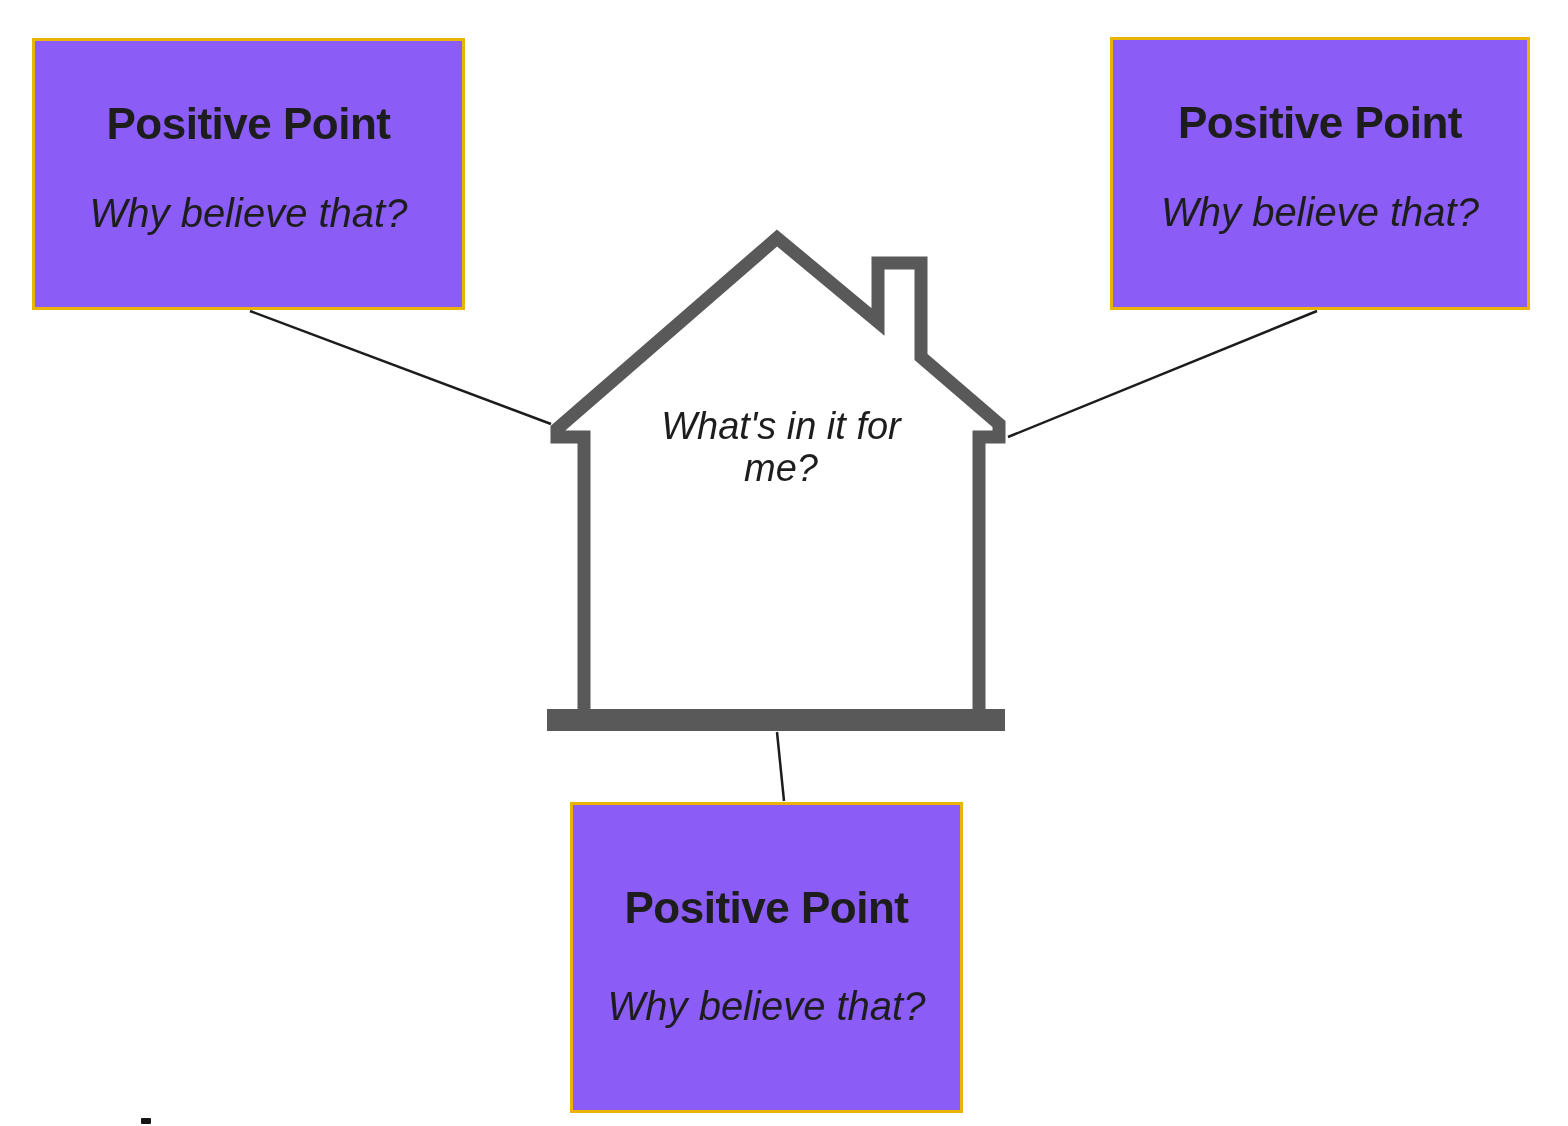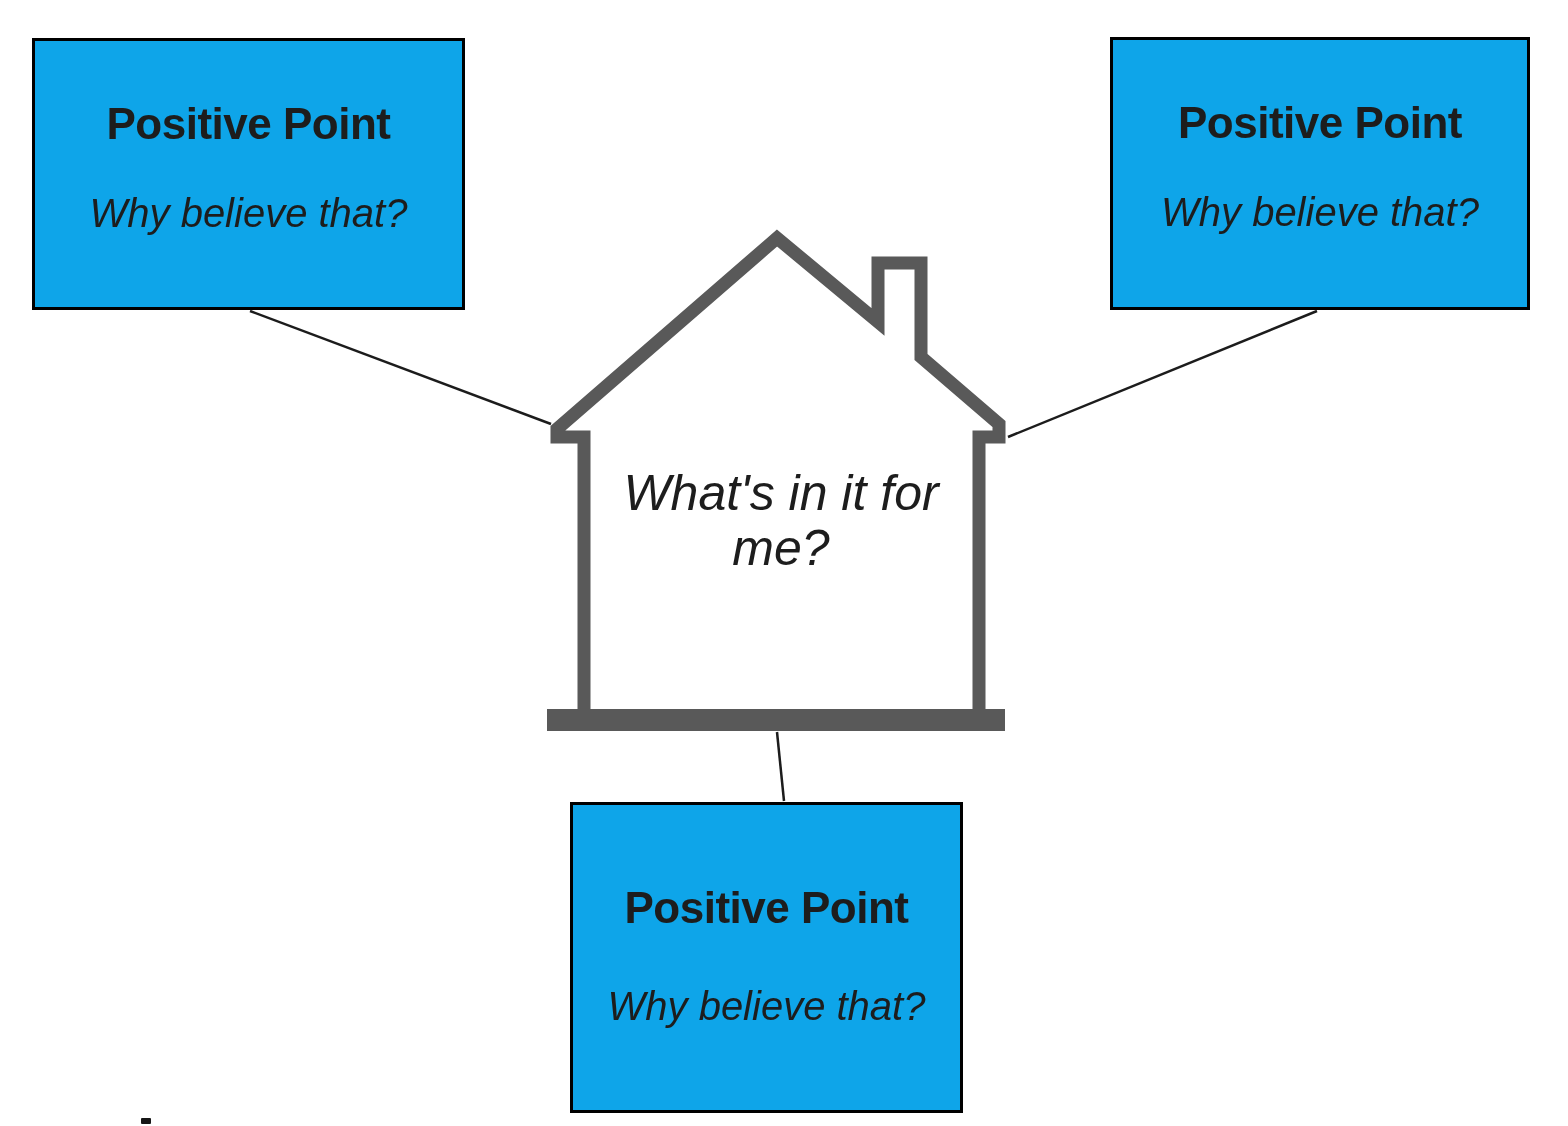--- a/index.html
+++ b/index.html
@@ -20,22 +20,22 @@
     position: absolute;
     left: 0;
     top: 0;
     width: 1568px;
     height: 1126px;
   }
   
   .pbox {
     position: absolute;
     box-sizing: border-box;
-    border: 3px solid #000000;
-    background: #0ea5e9;
+    border: 3px solid #eab308;
+    background: #8b5cf6;
     text-align: center;
   }
   .pbox-tl { left: 32px;  top: 38px;  width: 433px; height: 272px; padding-top: 58px; }
   .pbox-tr { left: 1110px; top: 37px; width: 420px; height: 273px; padding-top: 58px; }
   .pbox-bc { left: 570px; top: 802px; width: 393px; height: 311px; padding-top: 78px; }
   .pbox-title {
     font-size: 44px;
     font-weight: bold;
     line-height: 1.15;
     letter-spacing: -0.5px;
@@ -55,22 +55,21 @@
     width: 400px;
     text-align: center;
   }
   .house-title {
     font-size: 51px;
     font-weight: bold;
     line-height: 1.15;
     letter-spacing: -0.5px;
   }
   .house-question {
-    margin-top: 60px;
-    font-size: 50px;
+    font-size: 38px;
     font-style: italic;
     line-height: 1.1;
   }
   
   .speck {
     position: absolute;
     left: 141px;
     top: 1118px;
     width: 10px;
     height: 6px;

